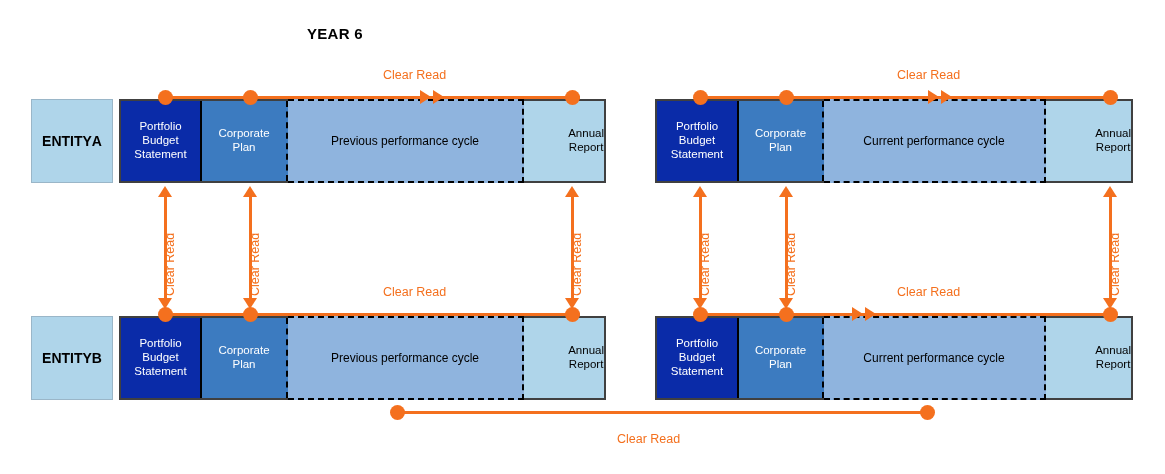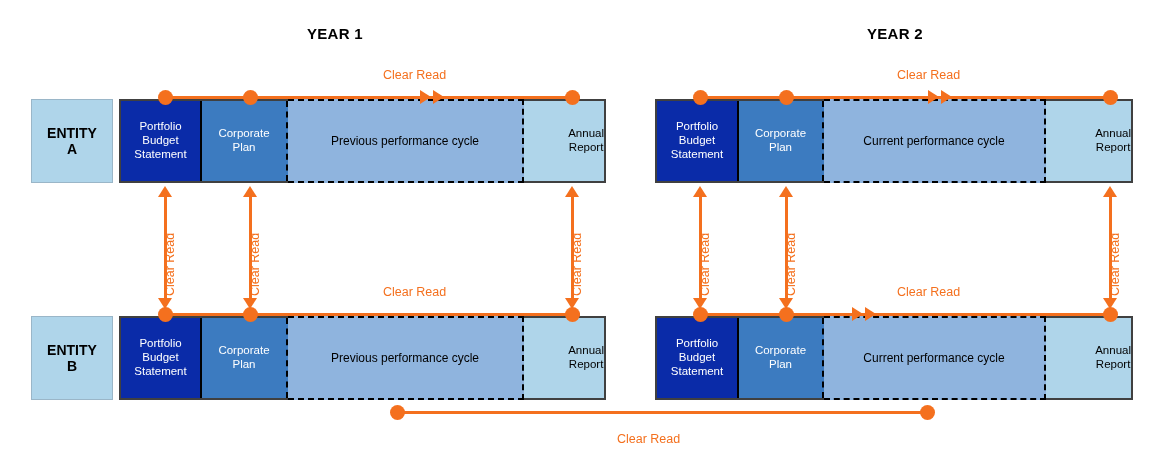--- a/index.html
+++ b/index.html
@@ -30,21 +30,21 @@
     text-align: center;
   }
 
   
   .entity-box {
     position: absolute;
     background: #AFD5EA;
     border: 1px solid #9ab6c8;
     box-sizing: border-box;
     display: flex;
-    flex-direction: column;
+    flex-direction: row;
     align-items: center;
     justify-content: center;
     font-size: 14px;
     font-weight: bold;
     color: #000000;
     line-height: 1.15;
   }
 
   
   .bar {
@@ -142,22 +142,21 @@
     border-top: 11px solid #F4701E;
     border-left: 7px solid transparent;
     border-right: 7px solid transparent;
   }
 </style>
 </head>
 <body>
 
 <div id="stage">
 
-  <div class="year-title" style="left:245px; top:25px; width:180px;">YEAR 1</div>
-  <div class="year-title" style="left:805px; top:25px; width:180px;">YEAR 2</div>
+  <div class="year-title" style="left:245px; top:25px; width:180px;">YEAR 6</div>
 
   <div class="entity-box" style="left:31px; top:99px; width:82px; height:84px;">
     <span>ENTITY</span>
     <span>A</span>
   </div>
 
   <div class="bar" style="left:119px; top:99px; width:487px; height:84px;">
     <div class="seg seg-pbs" style="width:81px;">
       <div>
         <div>Portfolio</div>

